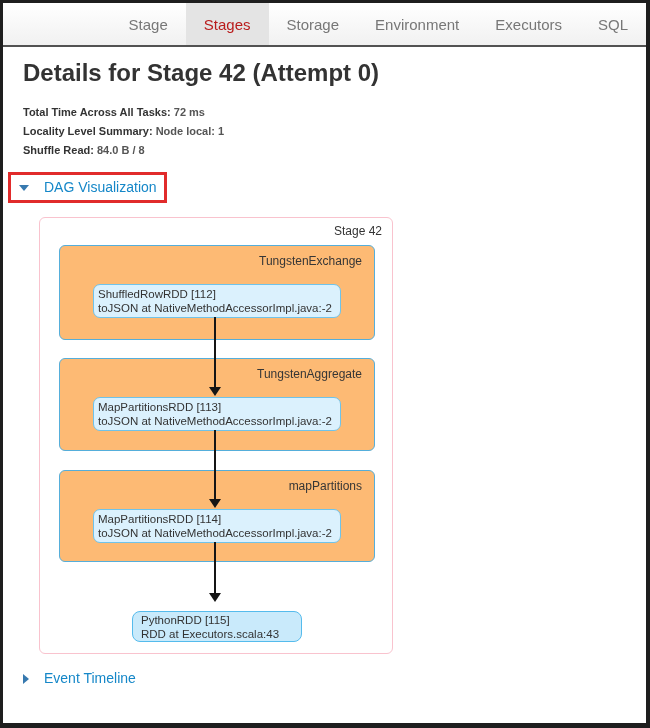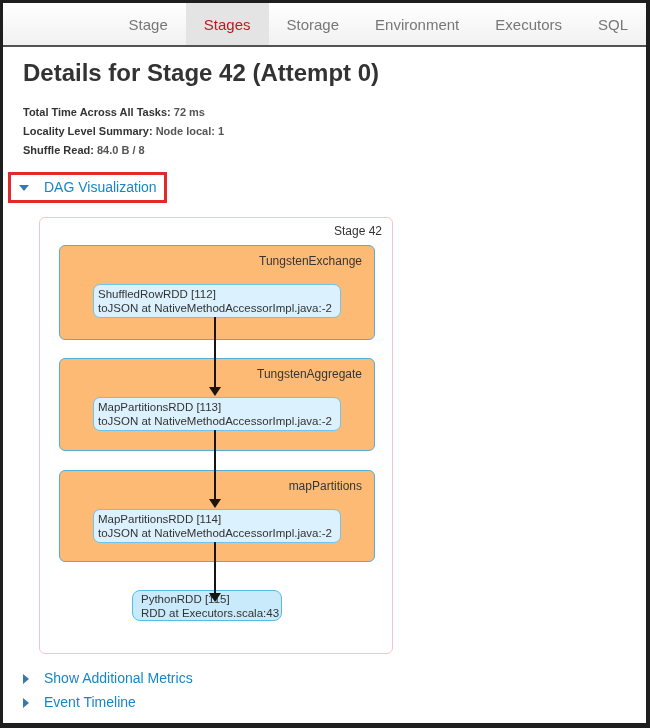--- a/index.html
+++ b/index.html
@@ -116,22 +116,22 @@
     width: 248px; height: 34px;
     background: #dbf1fd;
     border: 1px solid #70c3e9;
     border-radius: 7px;
     padding: 2px 4px 0 4px;
     font-size: 11.5px; line-height: 14px; color: #333;
     overflow: hidden; white-space: nowrap;
   }
   .rdd-line { display: block; }
   .final-node {
-    position: absolute; left: 92px; top: 372px;
-    width: 150px; height: 31px;
+    position: absolute; left: 92px; top: 393px;
+    width: 170px; height: 31px;
     background: #c9eafb;
     border: 1px solid #55bbec;
     border-radius: 8px;
     padding: 1px 4px 0 8px;
     font-size: 11.5px; line-height: 14px; color: #333;
     white-space: nowrap;
   }
   .edge {
     position: absolute; left: 174px; width: 2px;
     background: #151515; z-index: 5;
@@ -222,21 +222,17 @@
       <div class="edge edge-2"></div>
       <div class="edge-head head-2"></div>
       <div class="edge edge-3"></div>
       <div class="edge-head head-3"></div>
     </div>
 
     
     <div class="footer-links">
       <a class="toggle-link">
         <span class="tri-right"></span>
-        <span>Show Additional Metrics</span>
-      </a>
-      <a class="toggle-link">
-        <span class="tri-right"></span>
         <span>Event Timeline</span>
       </a>
     </div>
   </div>
 </div>
 
 </body></html>

